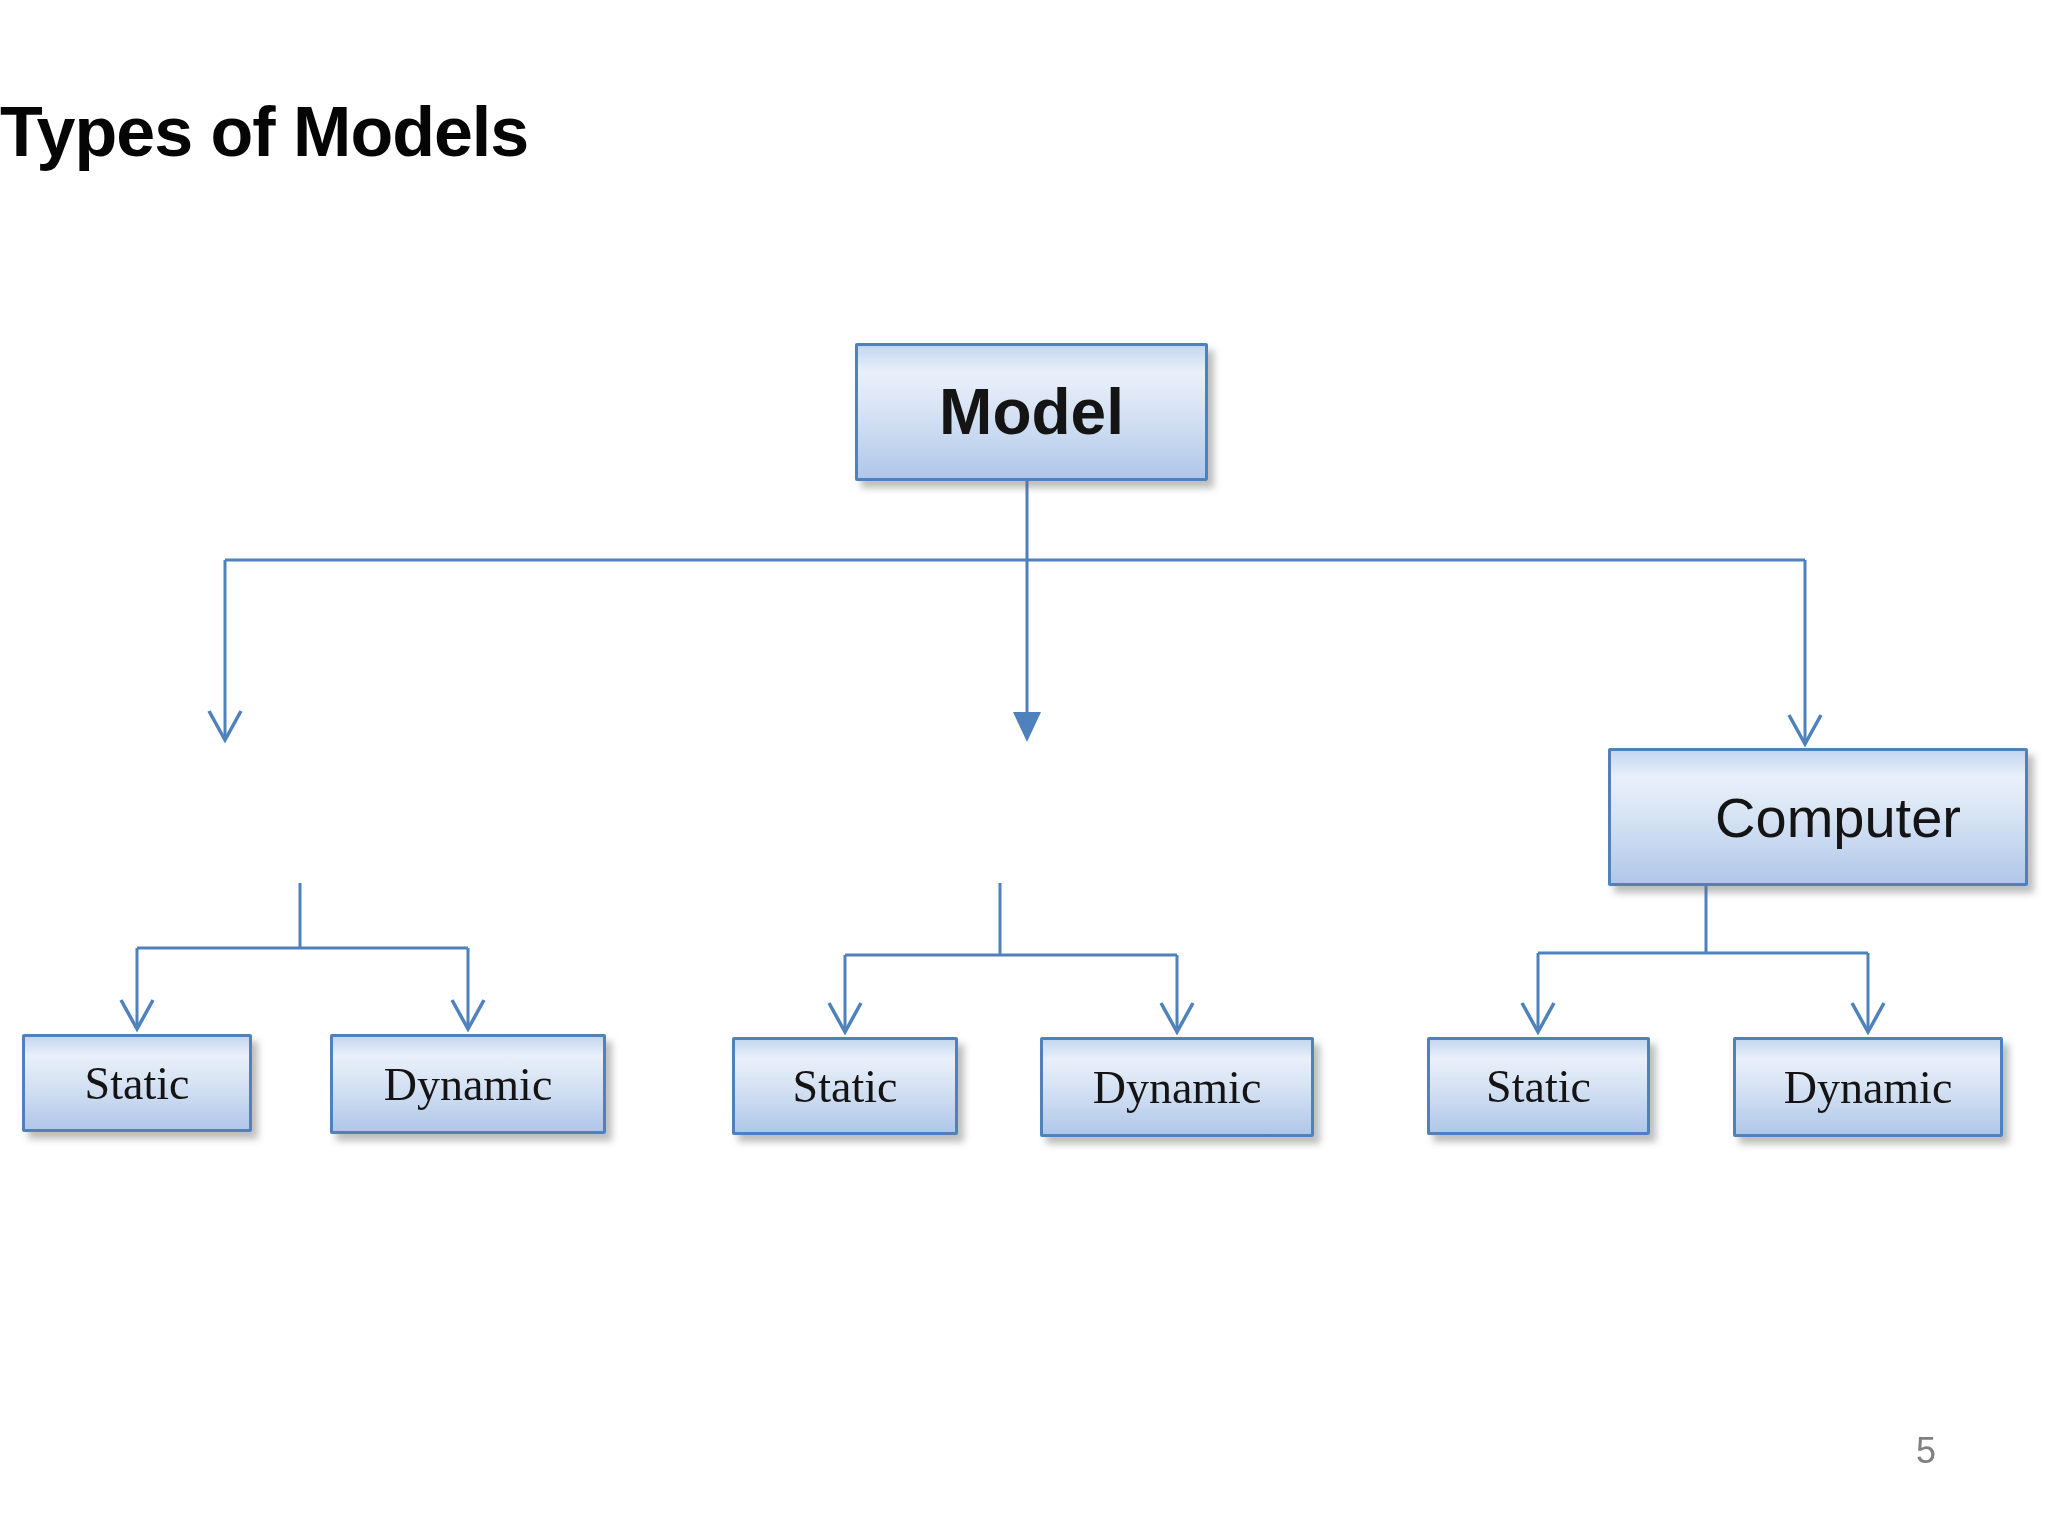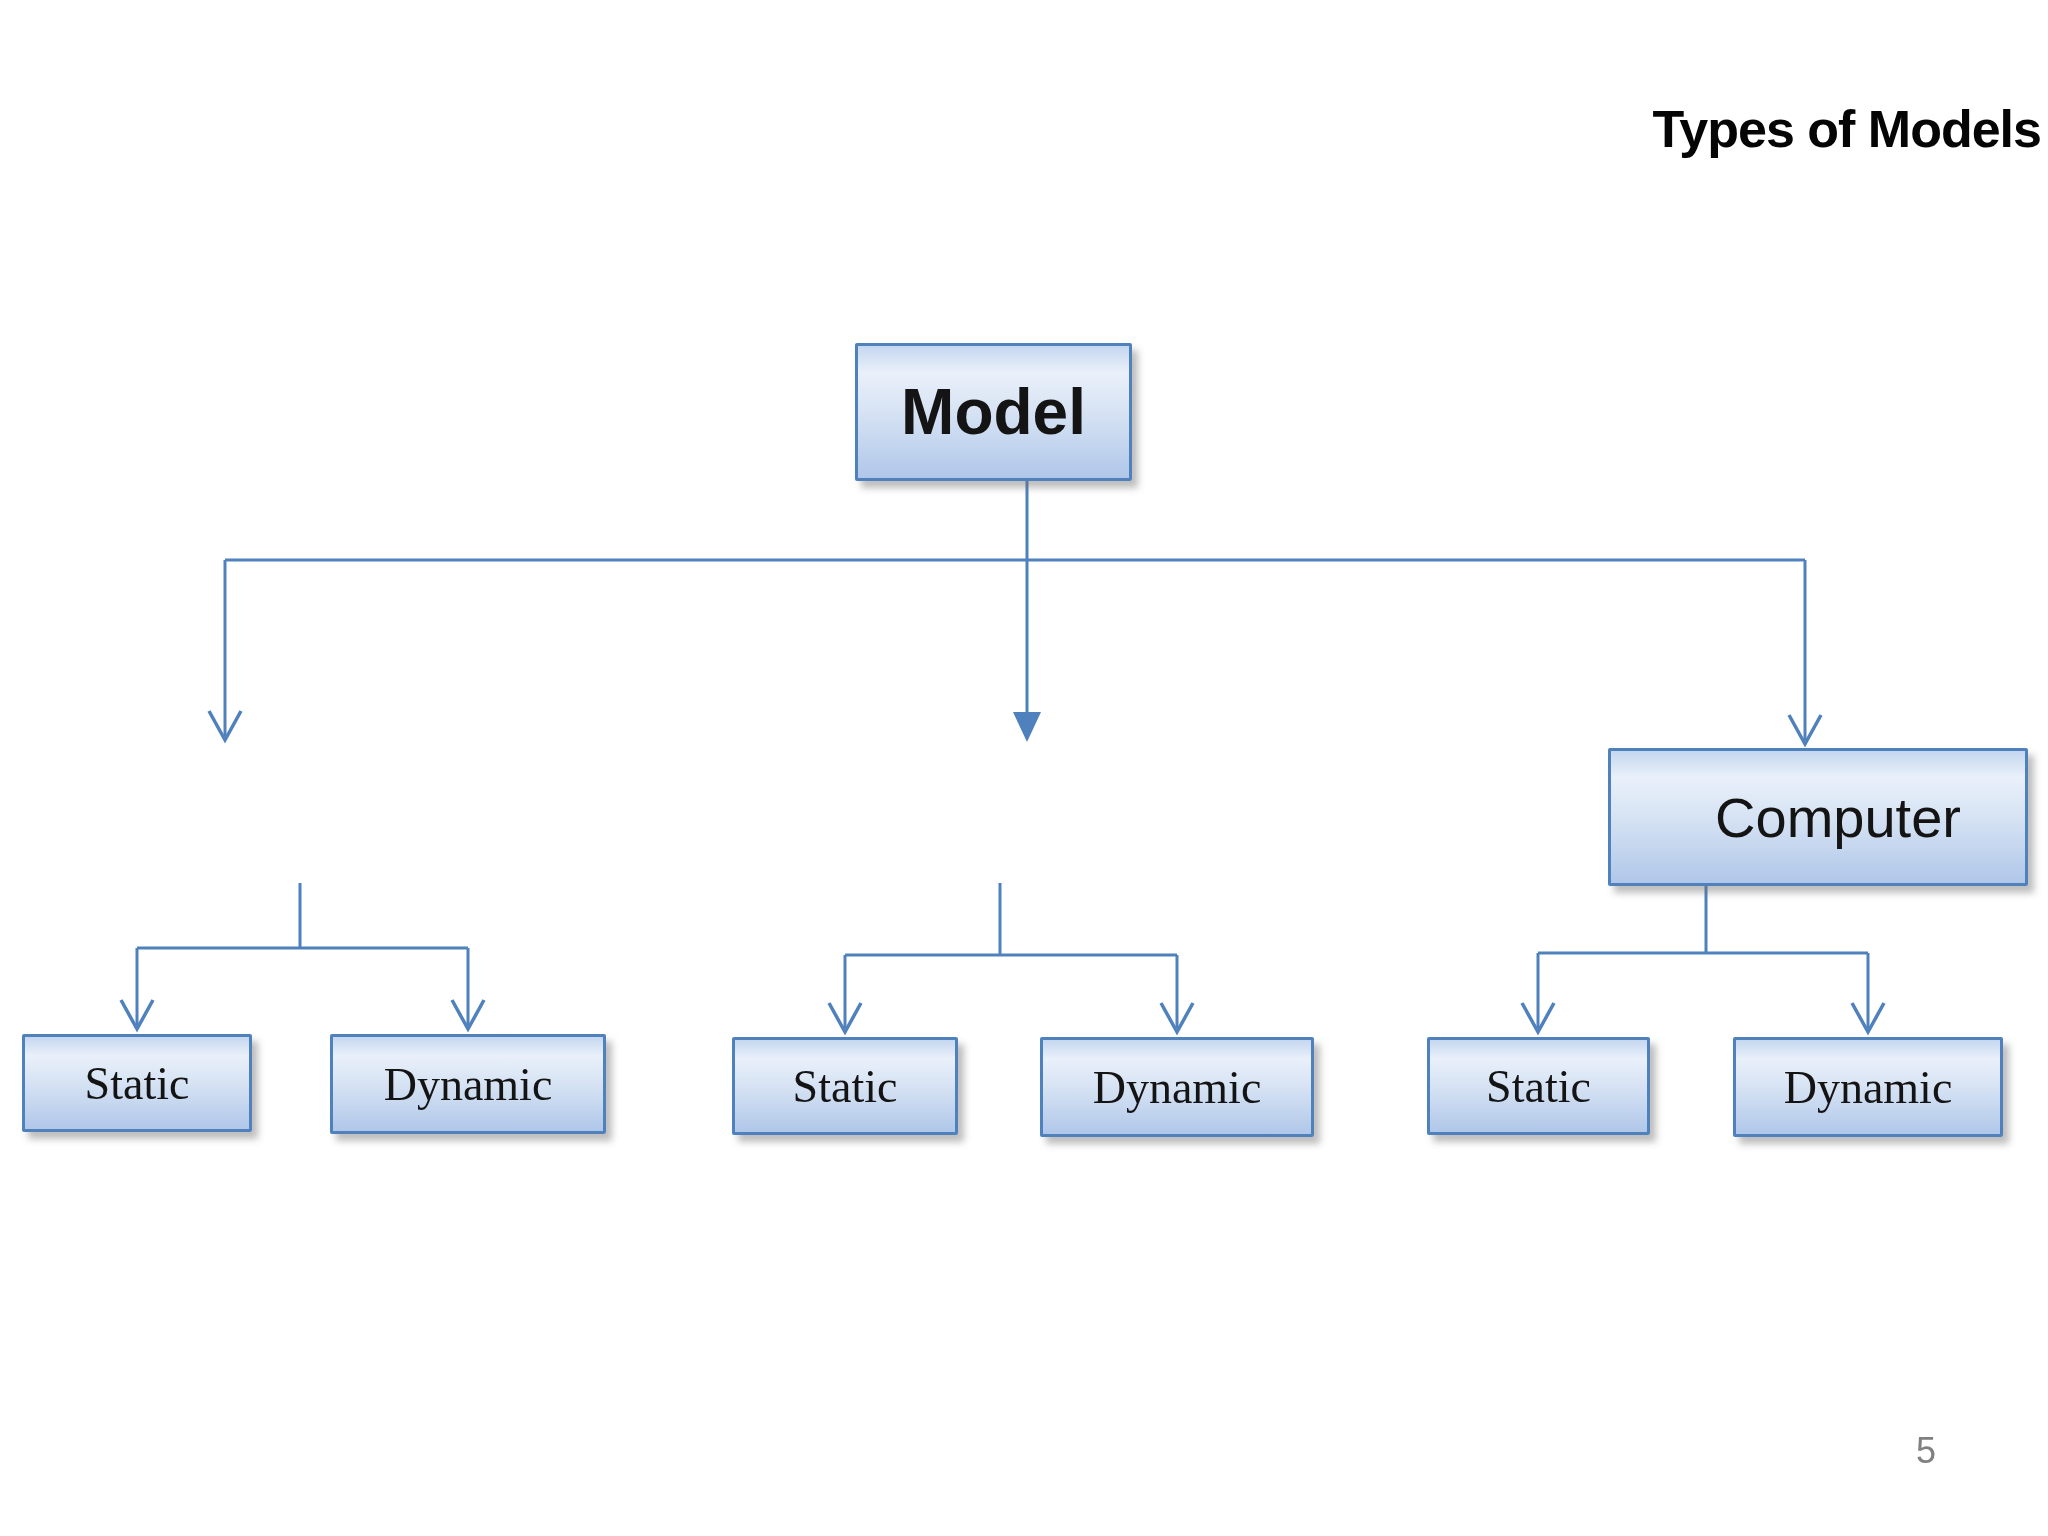--- a/index.html
+++ b/index.html
@@ -13,23 +13,23 @@
     height: 1536px;
     background: #ffffff;
     overflow: hidden;
     font-family: "Liberation Sans", sans-serif;
   }
   .slide-title {
     position: absolute;
     left: 0;
     right: 0;
     top: 92px;
-    margin: 7px;
-    text-align: right;
-    font-size: 52px;
+    margin: 0;
+    text-align: left;
+    font-size: 70px;
     font-weight: 700;
     color: #050505;
     letter-spacing: -1px;
   }
   .connector-layer {
     position: absolute;
     left: 0;
     top: 0;
     width: 2048px;
     height: 1536px;
@@ -50,21 +50,21 @@
     box-shadow: 6px 7px 7px rgba(110,110,110,0.45);
     color: #141414;
     text-align: center;
     white-space: nowrap;
   }
   .node-root     { font-size: 64px; font-weight: 700; }
   .node-branch   { font-size: 56px; font-weight: 400; }
   .node-leaf     { font-size: 46px; font-weight: 400; font-family: Liberation Serif, serif; }
 
   
-  #node-model               { left: 855px;  top: 343px;  width: 277px; height: 138px; }
+  #node-model               { left: 855px;  top: 343px;  width: 353px; height: 138px; }
   #node-physical            { left: 62px;   top: 745px;  width: 340px; height: 138px; }
   #node-mathematical        { left: 757px;  top: 745px;  width: 480px; height: 138px; }
   #node-computer            { left: 1608px; top: 748px;  width: 420px; height: 138px; padding-left: 40px; }
   #node-physical-static     { left: 22px;   top: 1034px; width: 230px; height: 98px;  }
   #node-physical-dynamic    { left: 330px;  top: 1034px; width: 276px; height: 100px; }
   #node-mathematical-static { left: 732px;  top: 1037px; width: 226px; height: 98px;  }
   #node-mathematical-dynamic{ left: 1040px; top: 1037px; width: 274px; height: 100px; }
   #node-computer-static     { left: 1427px; top: 1037px; width: 223px; height: 98px;  }
   #node-computer-dynamic    { left: 1733px; top: 1037px; width: 270px; height: 100px; }
 

